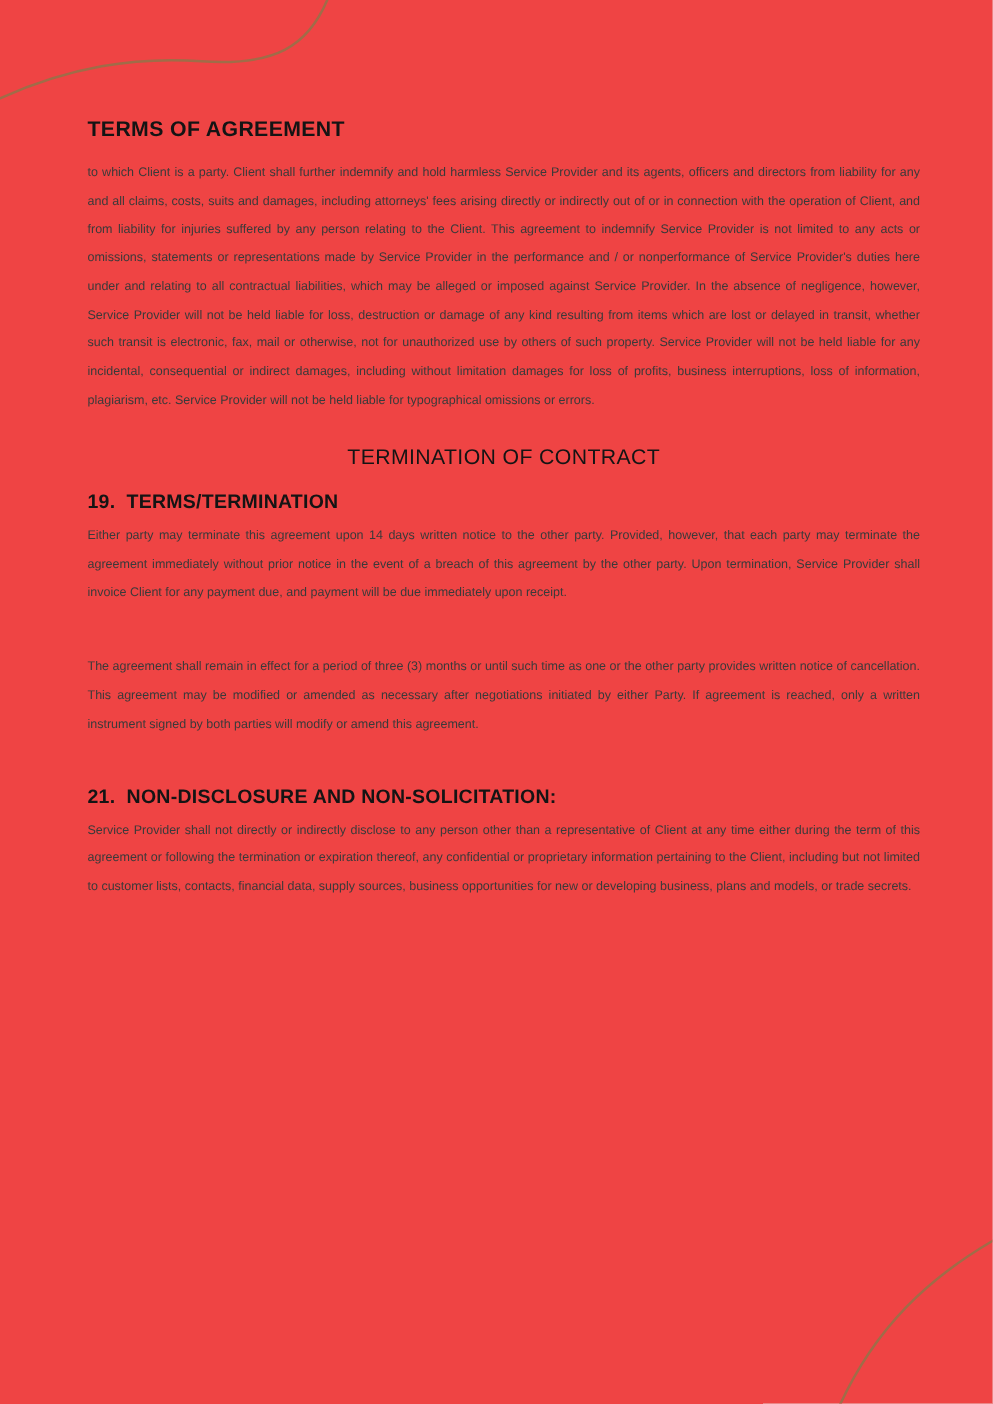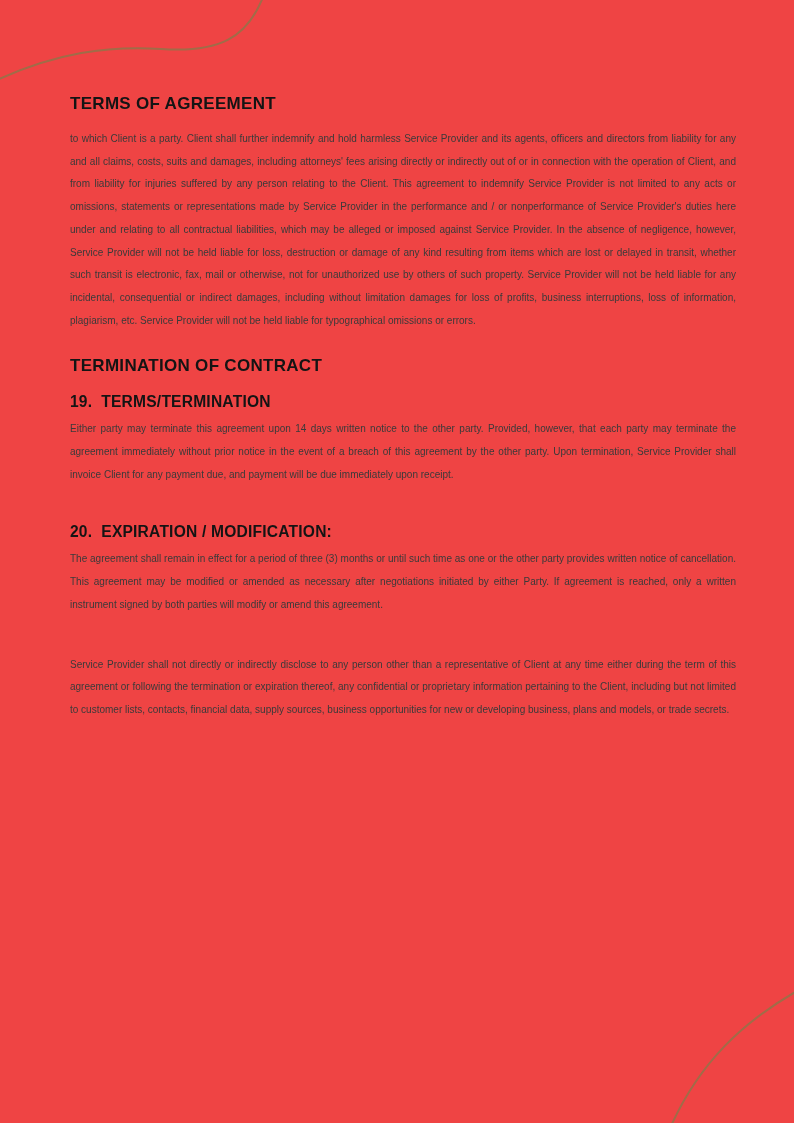--- a/index.html
+++ b/index.html
@@ -40,24 +40,25 @@
   }
   .body-para {
     font-size: 10px;
     line-height: 22.7px;
     color: #3a3a3a;
     text-align: justify;
     margin: 0;
   }
   .section-heading {
     font-size: 17px;
-    font-weight: 700;
+    font-weight: 400;
     color: #141414;
     letter-spacing: 0.3px;
     margin: 24px 0 0 0;
+    text-align: center;
   }
   .clause { margin-top: 17px; }
   .clause.spaced { margin-top: 37px; }
   .clause-heading {
     font-size: 15.6px;
     font-weight: 700;
     color: #141414;
     letter-spacing: 0.2px;
     margin: 0 0 7px 0;
   }
@@ -82,24 +83,24 @@
     <h2 class="section-heading">TERMINATION OF CONTRACT</h2>
 
     <div class="clause">
       <div class="clause-heading">
         <span class="clause-number">19.</span><span>TERMS/TERMINATION</span>
       </div>
       <p class="body-para">Either party may terminate this agreement upon 14 days written notice to the other party. Provided, however, that each party may terminate the agreement immediately without prior notice in the event of a breach of this agreement by the other party. Upon termination, Service Provider shall invoice Client for any payment due, and payment will be due immediately upon receipt.</p>
     </div>
 
     <div class="clause spaced">
-      <div class="clause-heading">
-        <span class="clause-number">20.</span><span>EXPIRATION / MODIFICATION:</span>
-      </div>
       <p class="body-para">The agreement shall remain in effect for a period of three (3) months or until such time as one or the other party provides written notice of cancellation. This agreement may be modified or amended as necessary after negotiations initiated by either Party. If agreement is reached, only a written instrument signed by both parties will modify or amend this agreement.</p>
     </div>
 
     <div class="clause spaced">
+      <div class="clause-heading">
+        <span class="clause-number">21.</span><span>NON-DISCLOSURE AND NON-SOLICITATION:</span>
+      </div>
       <p class="body-para">Service Provider shall not directly or indirectly disclose to any person other than a representative of Client at any time either during the term of this agreement or following the termination or expiration thereof, any confidential or proprietary information pertaining to the Client, including but not limited to customer lists, contacts, financial data, supply sources, business opportunities for new or developing business, plans and models, or trade secrets.</p>
     </div>
 
   </div>
 </div>
 
 </body></html>

